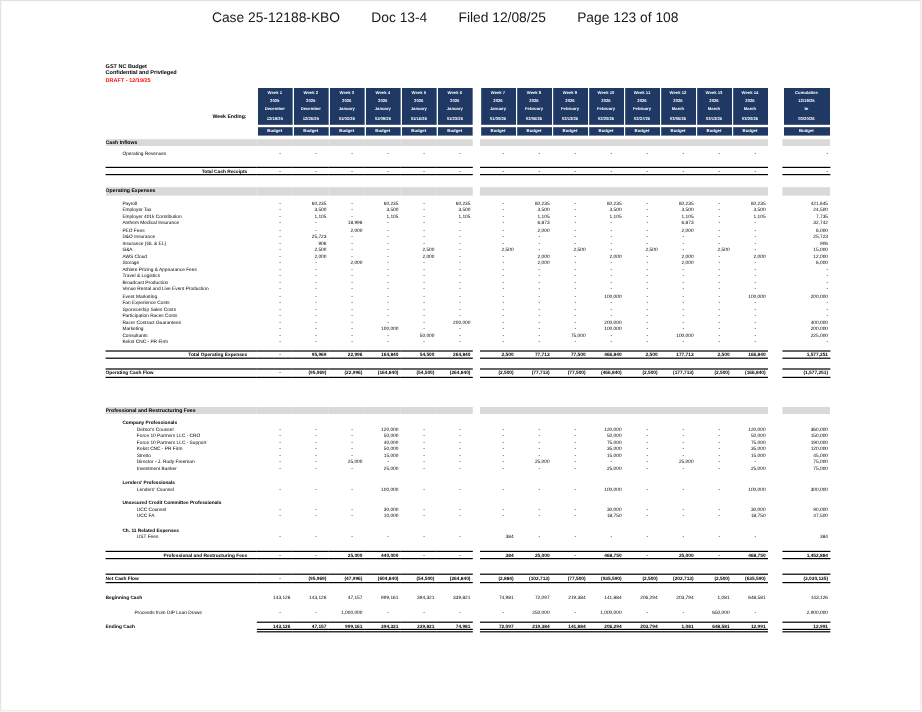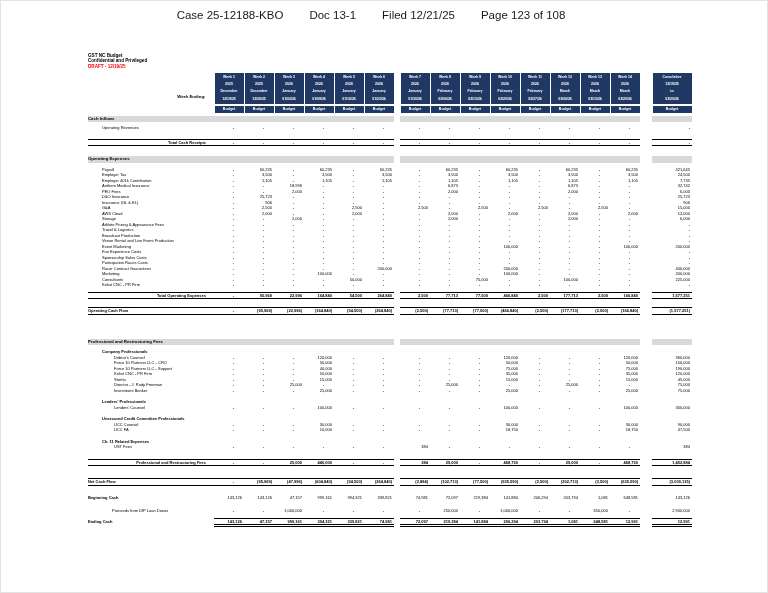--- a/index.html
+++ b/index.html
@@ -39,22 +39,22 @@
   tr.sp3 td{height:3px}tr.sp4 td{height:4px}tr.sp6 td{height:6px}tr.sp8 td{height:8px}
   tr.sp9 td{height:9px}tr.sp10 td{height:10px}tr.sp12 td{height:12px}tr.sp24 td{height:24px}
 </style>
 </head>
 <body>
 
 <div class="frame"></div>
 
 <div class="case-header">
   <span>Case 25-12188-KBO</span>
-  <span>Doc 13-1</span>
-  <span>Filed 12/21/25</span>
+  <span>Doc 13-4</span>
+  <span>Filed 12/08/25</span>
   <span>Page 123 of 108</span>
 </div>
 
 <div class="doc">
   <div class="title-block">
     <div>GST NC Budget</div>
     <div>Confidential and Privileged</div>
     <div class="draft">DRAFT - 12/19/25</div>
   </div>
 

